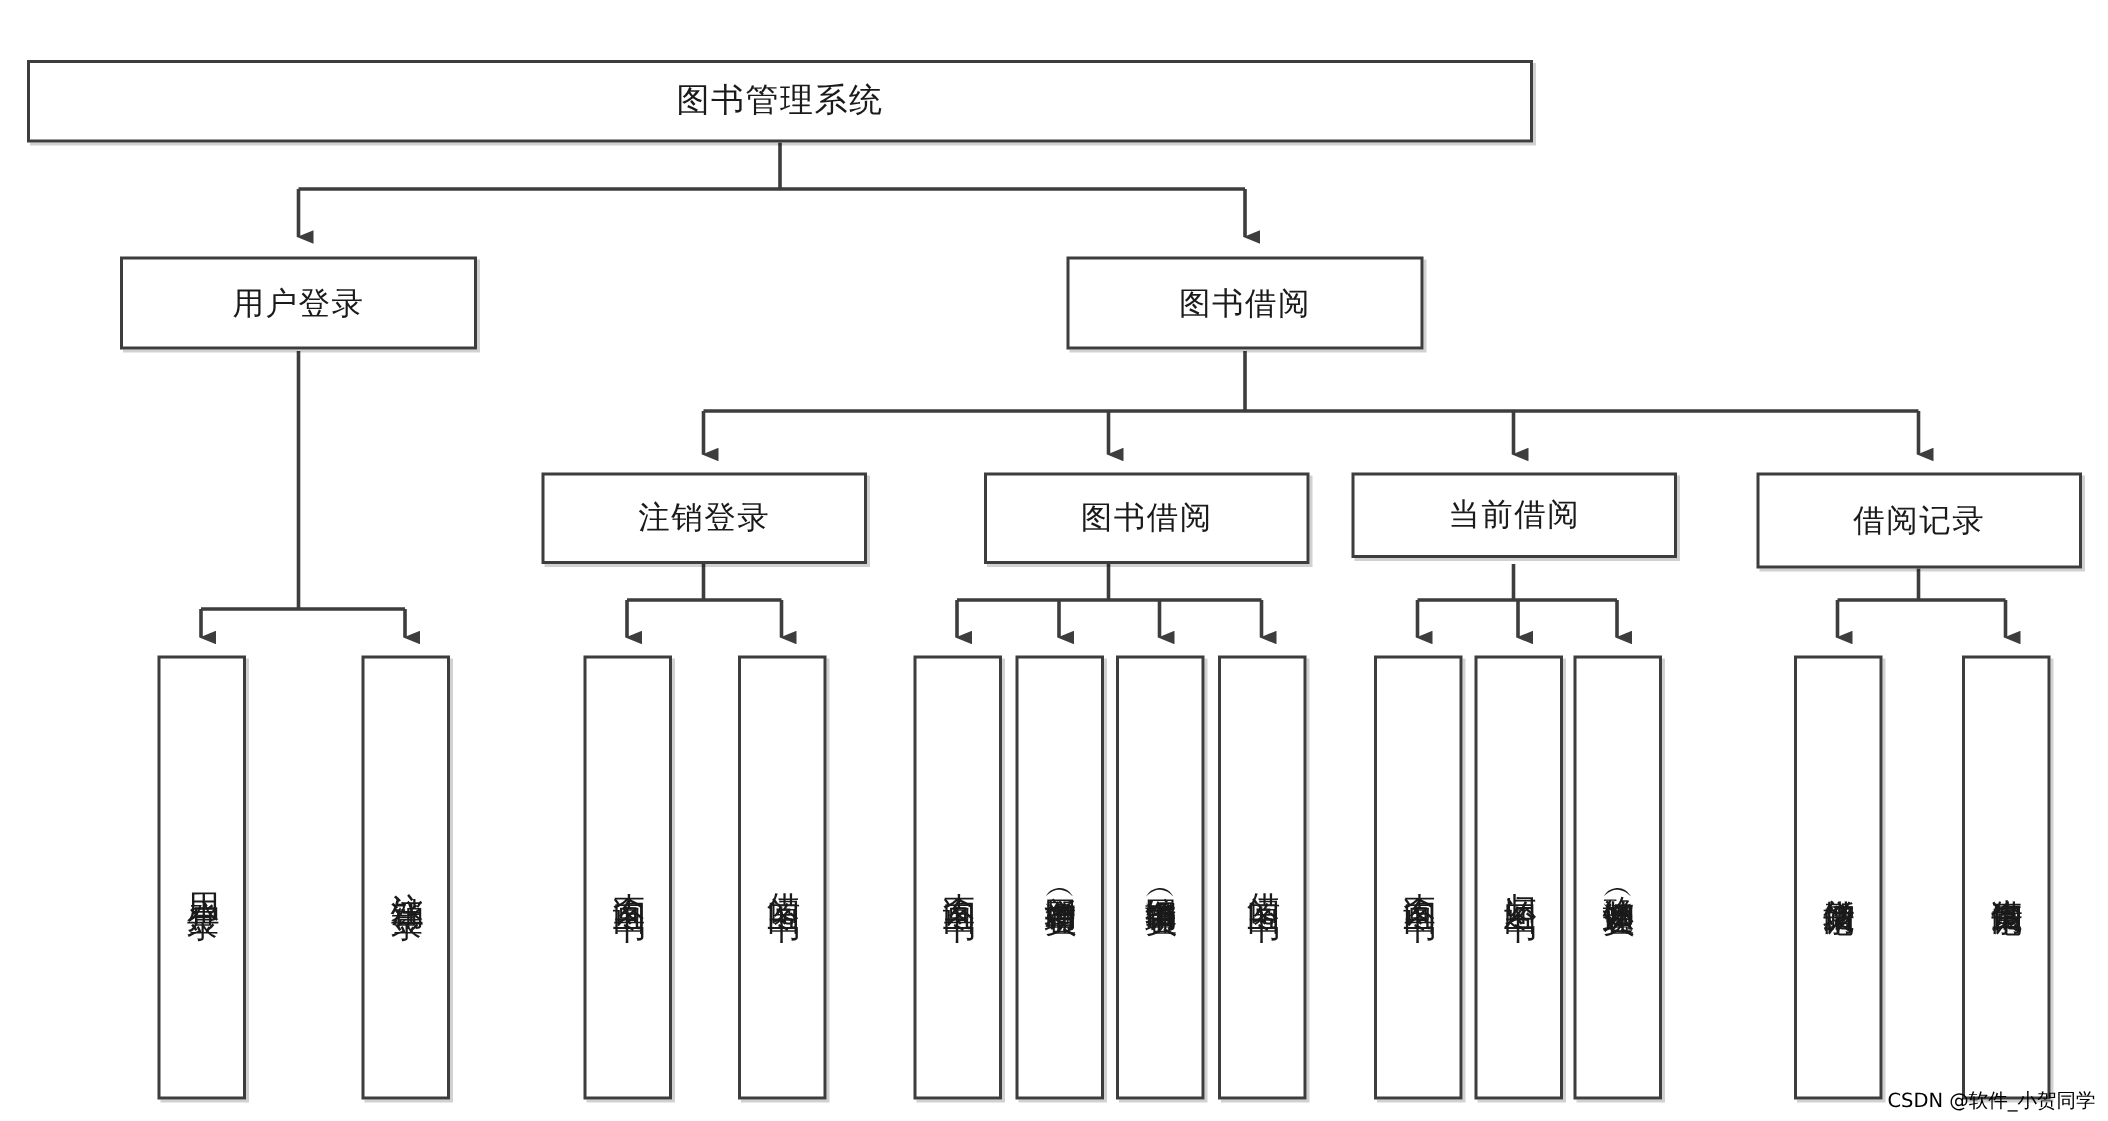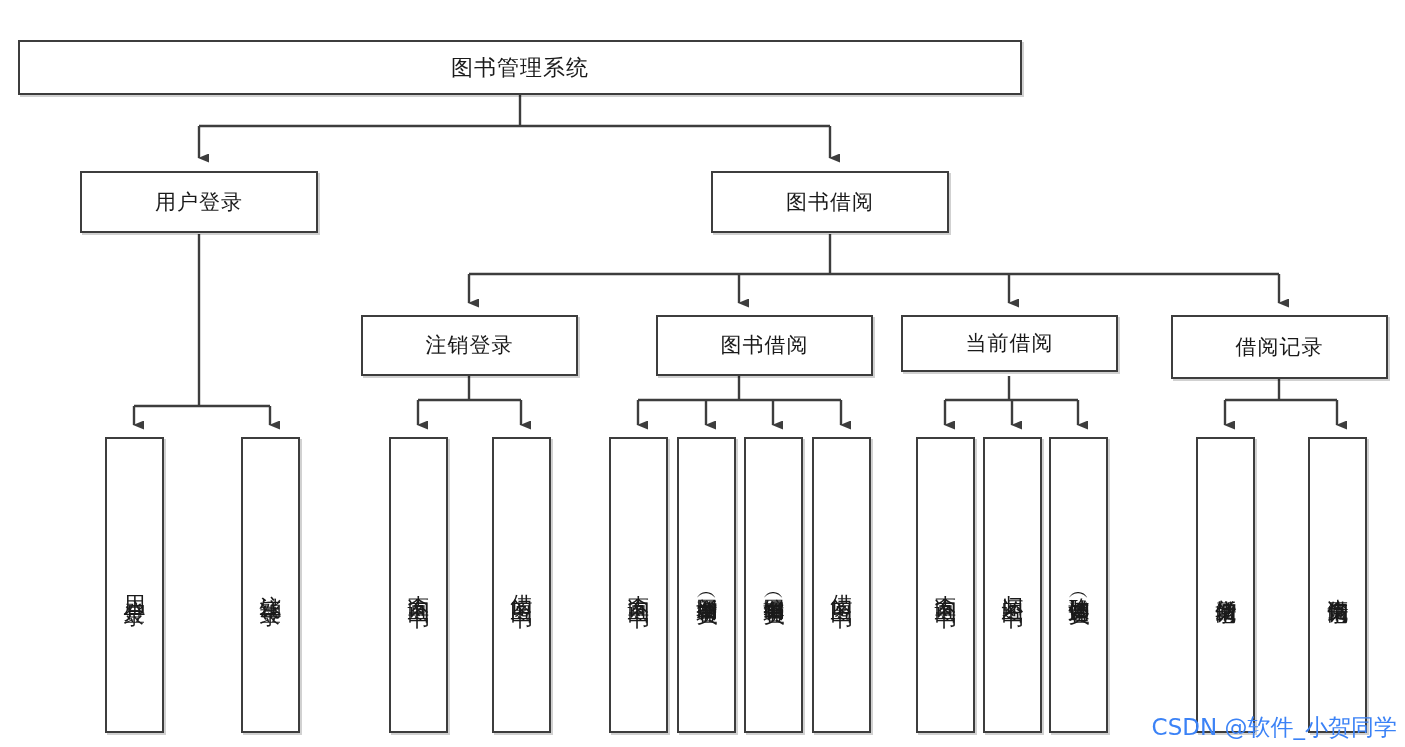--- a/index.html
+++ b/index.html
@@ -63,22 +63,22 @@
     letter-spacing: 4px;
     line-height: 1;
     color: #1a1a1a;
     white-space: nowrap;
   }
   .leaf-label.tight { letter-spacing: 1px; font-size: 21px; }
   .watermark {
     position: absolute;
     right: 8px;
     bottom: 4px;
-    font-size: 23px;
-    color: #3b82f6;
+    font-size: 13px;
+    color: #000000;
     white-space: nowrap;
     user-select: none;
   }
 </style>
 </head>
 <body>
 
 <div id="diagram-root">
 
   <svg class="diagram-canvas" viewBox="0 0 1405 747">

